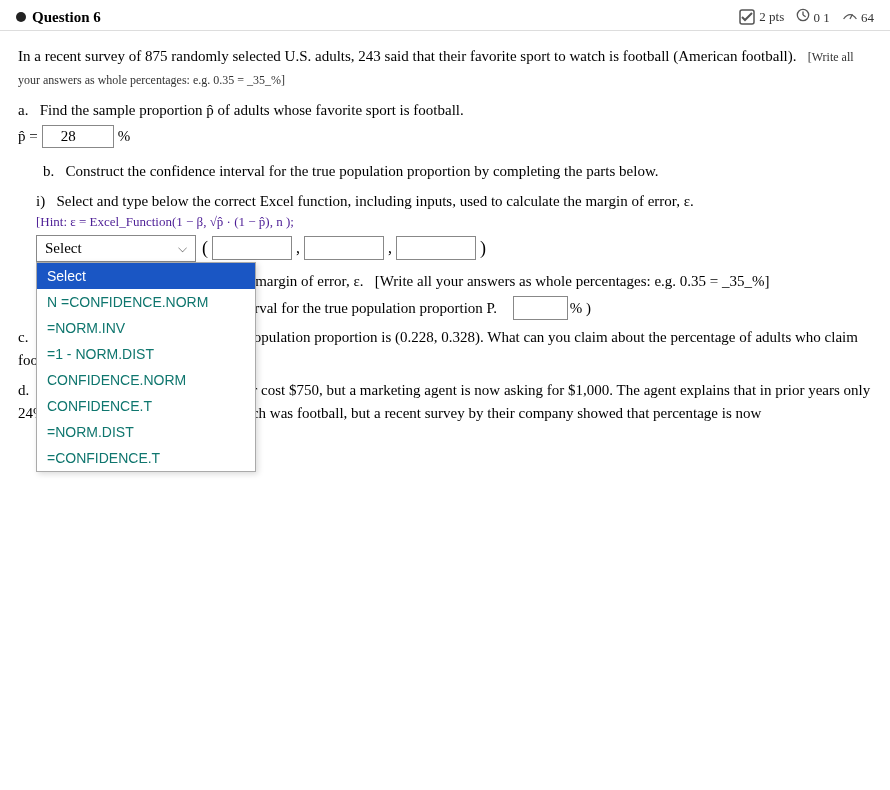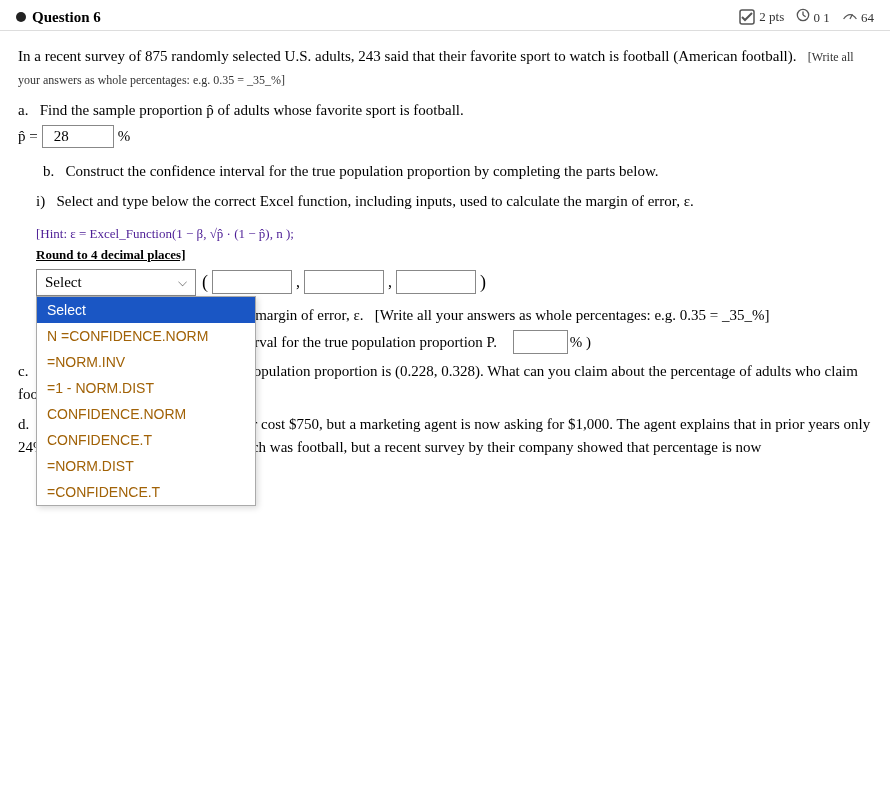--- a/index.html
+++ b/index.html
@@ -65,21 +65,21 @@
     }
     .p-hat-row {
       display: flex;
       align-items: center;
       gap: 4px;
       margin-top: 4px;
       font-size: 15px;
     }
     .input-box {
       border: 1px solid #888;
-      padding: 2px 11px;
+      padding: 2px 18px;
       font-size: 15px;
       width: 72px;
       font-family: Georgia, serif;
       background: #fff;
     }
     .part-b {
       margin-bottom: 6px;
     }
     .part-b-text {
       font-size: 15px;
@@ -87,21 +87,21 @@
       margin-bottom: 8px;
       margin-left: 25px;
     }
     .sub-part {
       margin-left: 18px;
       margin-bottom: 8px;
     }
     .sub-part-i-text {
       font-size: 15px;
       line-height: 1.5;
-      margin-bottom: 12px;
+      margin-bottom: 0;
     }
     .hint-text {
       font-size: 13px;
       color: #4c1d95;
       margin-bottom: 4px;
       line-height: 1.4;
     }
     .round-note {
       font-size: 13px;
       font-weight: bold;
@@ -143,21 +143,21 @@
       background: #fff;
       border: 1px solid #aaa;
       z-index: 100;
       box-shadow: 2px 2px 6px rgba(0,0,0,0.15);
     }
     .dropdown-item {
       padding: 5px 10px;
       font-size: 14px;
       font-family: Arial, sans-serif;
       cursor: pointer;
-      color: #a16207;
+      color: #0f766e;
     }
     .dropdown-item.selected-item {
       background: #1a56c4;
       color: #fff;
     }
     .paren-inputs {
       display: flex;
       align-items: center;
       gap: 4px;
       font-size: 16px;
@@ -268,23 +268,20 @@
     </div>
 
     <div class="sub-part">
       <div class="sub-part-i-text">
         <span>i)</span>&nbsp;&nbsp;
         <span>Select and type below the correct Excel function, including inputs, used to calculate the margin of error, ε.</span>
       </div>
       <div class="hint-text">
         <span>[Hint: ε = Excel_Function(1 − β, √p̂ · (1 − p̂), n );</span>
       </div>
-      <div class="round-note">
-        <span>Round to 4 decimal places]</span>
-      </div>
 
       <div class="excel-function-row">
         <div class="select-container">
 
           <div class="select-dropdown">
             <span>Select</span>
             <span class="chevron">⌵</span>
           </div>
 
           <div class="dropdown-menu">

